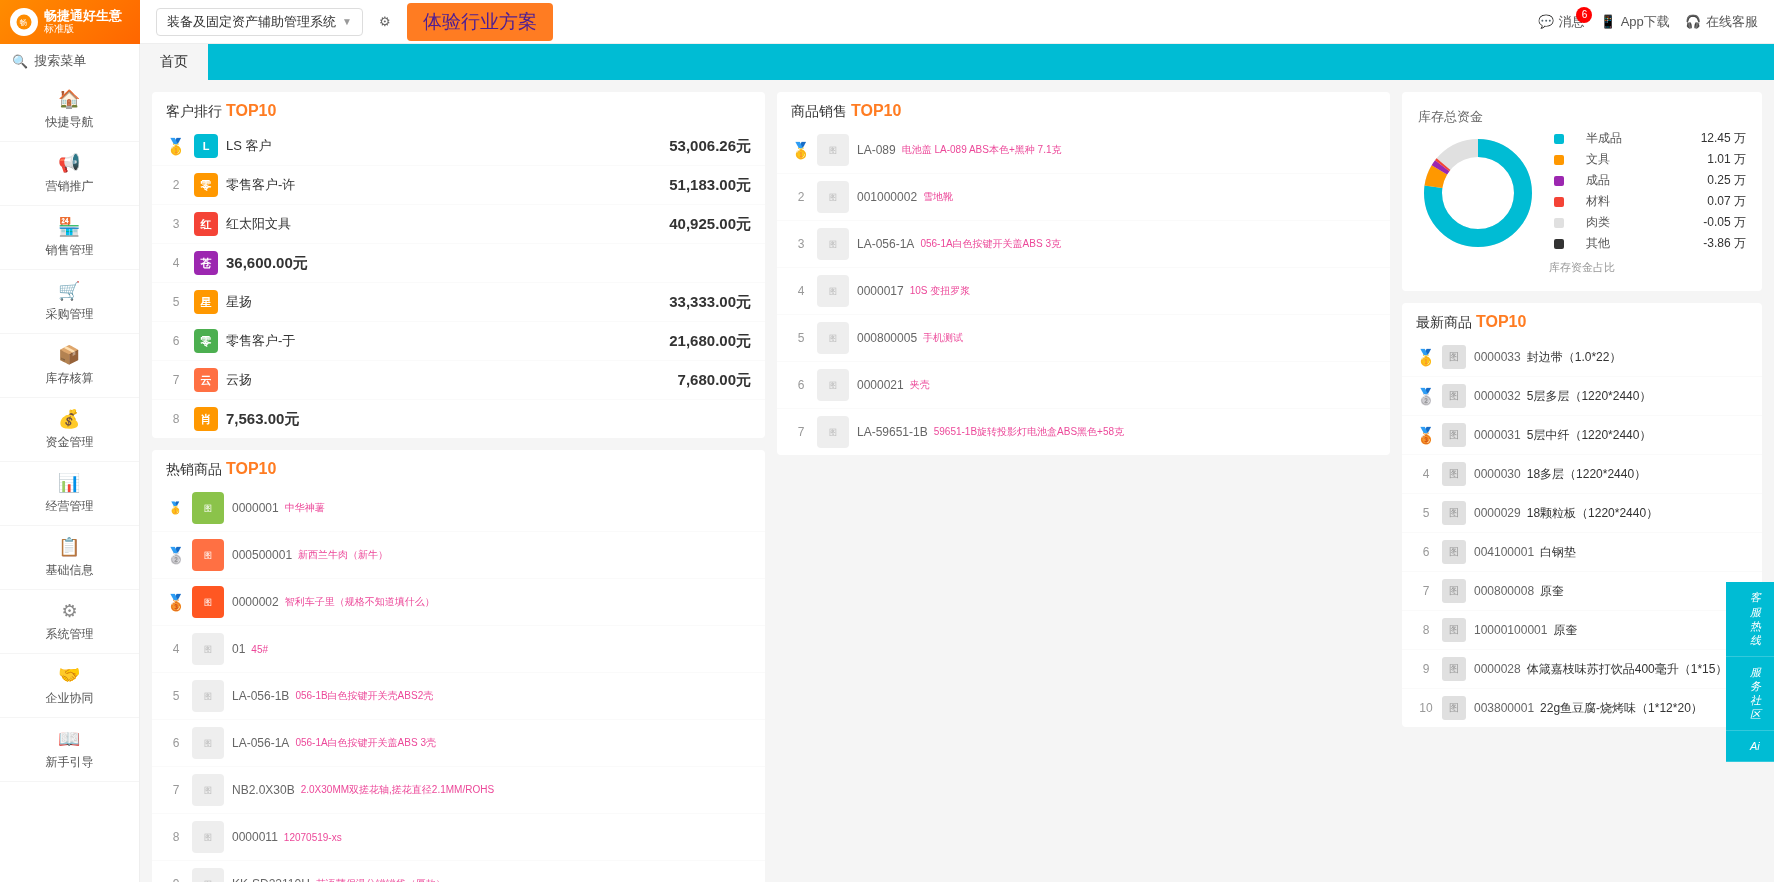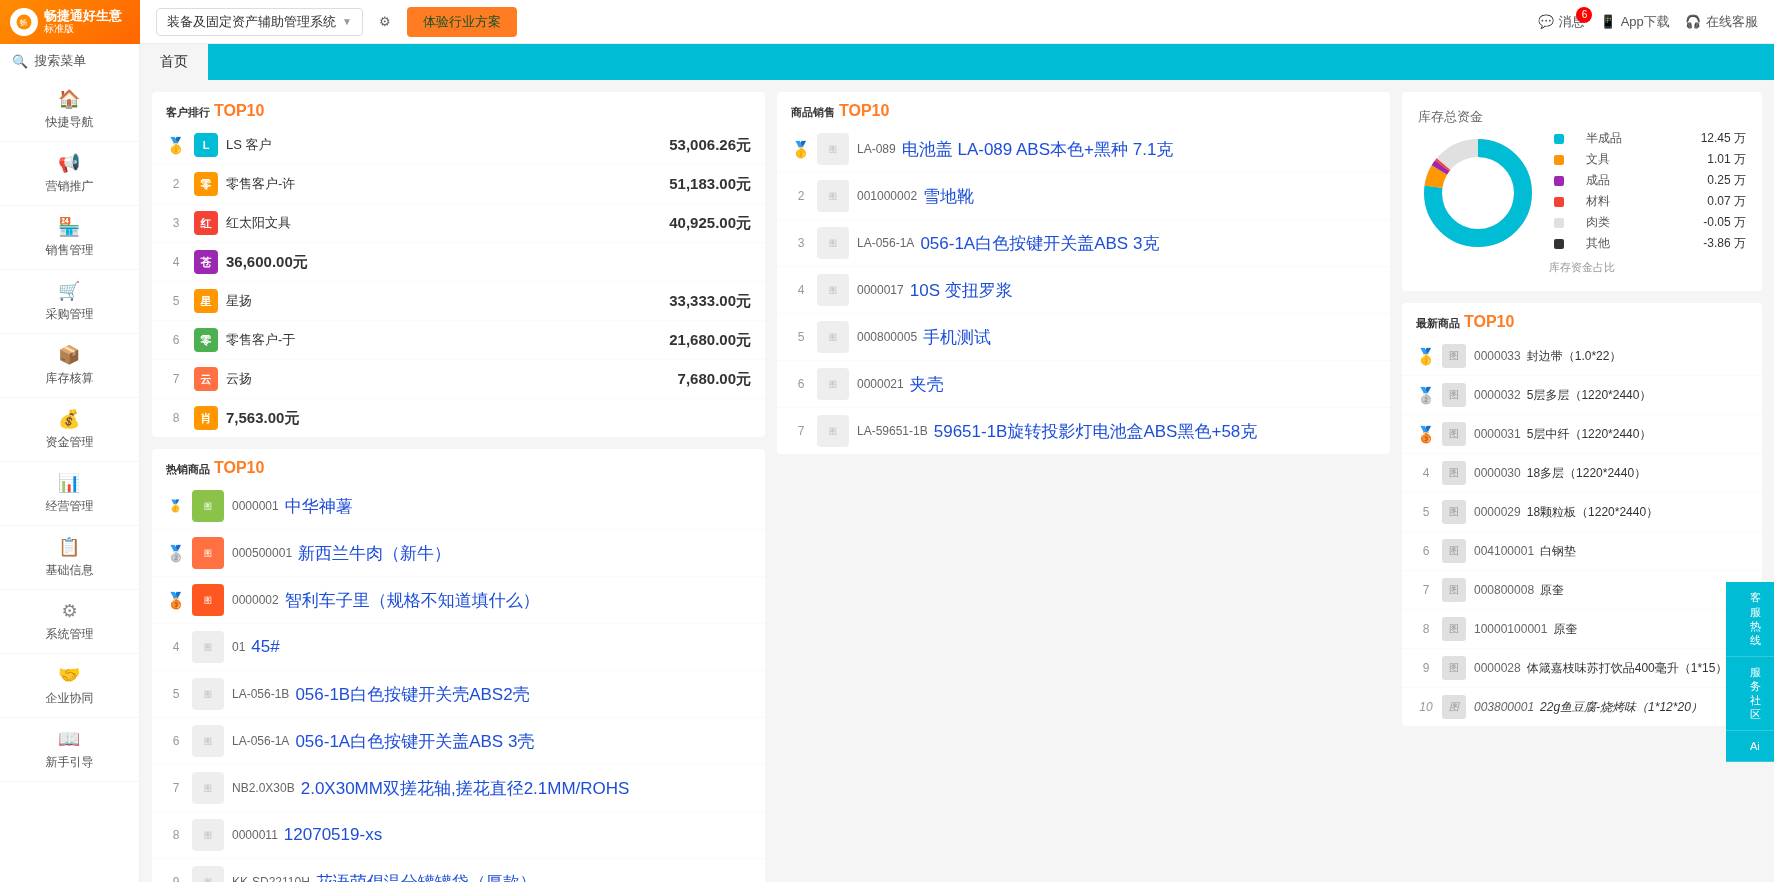--- a/index.html
+++ b/index.html
@@ -60,26 +60,26 @@
     .settings-btn {
       margin-left: 8px;
       width: 28px; height: 28px;
       display: flex; align-items: center; justify-content: center;
       cursor: pointer;
       color: #666;
     }
     .trial-btn {
       margin-left: 8px;
       background: #ff7c22;
-      color: #14532d;
+      color: #4c1d95;
       border: none;
       border-radius: 4px;
       padding: 6px 16px;
       cursor: pointer;
-      font-size: 13px;
+      font-size: 19px;
     }
     .header-right {
       display: flex;
       align-items: center;
       gap: 16px;
     }
     .header-right-item {
       display: flex;
       align-items: center;
       gap: 4px;
@@ -225,21 +225,21 @@
     .product-img {
       width: 32px; height: 32px;
       border-radius: 4px;
       background: #eee;
       margin-right: 8px;
       flex-shrink: 0;
       overflow: hidden;
       display: flex; align-items: center; justify-content: center;
     }
     .product-code { color: #666; font-size: 12px; margin-right: 6px; }
-    .product-name { color: #1d4ed8; font-size: 17px; }
+    .product-name { color: #ec4899; font-size: 10px; }
     .inventory-title {
       font-size: 13px;
       color: #666;
       margin-bottom: 4px;
     }
     .inventory-amount {
       font-size: 28px;
       font-weight: bold;
       color: #333;
       margin-bottom: 16px;
@@ -277,21 +277,21 @@
       margin-top: 4px;
     }
 
     
     .newest-product-row {
       display: flex;
       align-items: center;
       padding: 7px 14px;
       border-bottom: 1px solid #fafafa;
     }
-    .newest-product-row:last-child { border-bottom: none; font-style: italic; }
+    .newest-product-row:last-child { border-bottom: none; }
     .np-rank { width: 20px; text-align: center; font-size: 12px; color: #999; margin-right: 6px; flex-shrink: 0; }
     .np-img {
       width: 24px; height: 24px;
       border-radius: 3px;
       background: #e0e0e0;
       margin-right: 8px;
       flex-shrink: 0;
       display: flex; align-items: center; justify-content: center;
       font-size: 10px; color: #999;
     }
@@ -310,42 +310,43 @@
     .float-btn {
       background: #00bcd4;
       color: #fff;
       padding: 8px 24px;
       font-size: 11px;
       text-align: center;
       cursor: pointer;
       width: 36px;
       line-height: 1.3;
       border-bottom: 1px solid rgba(255,255,255,0.2);
+      font-style: italic;
     }
 
     .gold-medal { color: #f5a623; font-size: 16px; }
     .silver-medal { color: #9b9b9b; font-size: 16px; }
     .bronze-medal { color: #c47a1a; font-size: 16px; }
     .full-layout {
       display: grid;
       grid-template-columns: 1fr 1fr 360px;
       gap: 12px;
       padding: 12px;
     }
     .left-col { display: flex; flex-direction: column; gap: 12px; }
     .mid-col { display: flex; flex-direction: column; gap: 12px; }
     .right-col { display: flex; flex-direction: column; gap: 12px; }
 
     .section-title-row {
       display: flex; align-items: baseline; gap: 4px;
       padding: 10px 14px 6px;
     }
     .section-title {
-      font-size: 11px;
-      font-weight: bold;
+      font-size: 14px;
+      font-weight: normal;
       color: #333;
     }
     .section-top10 {
       font-size: 16px;
       font-weight: bold;
       color: #ff7c22;
     }
   </style>
 </head>
 <body>

